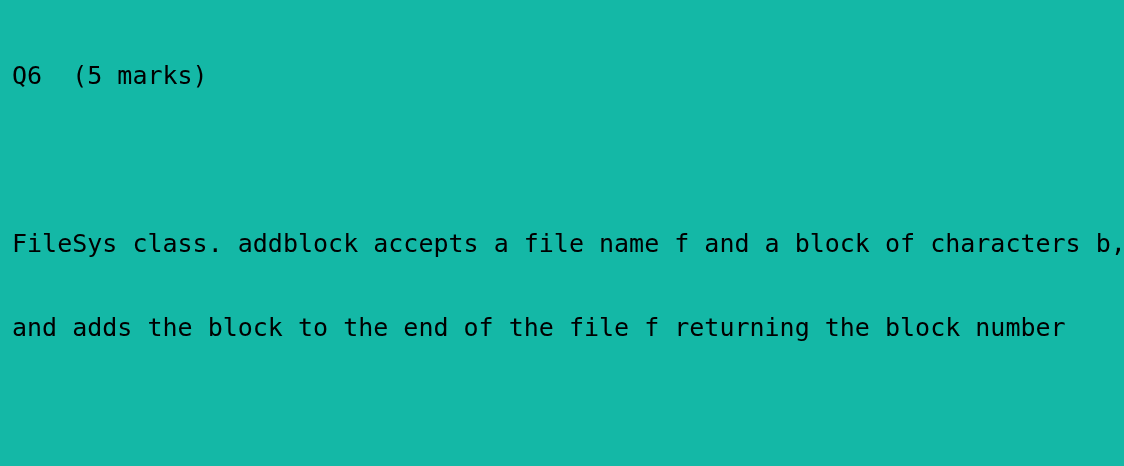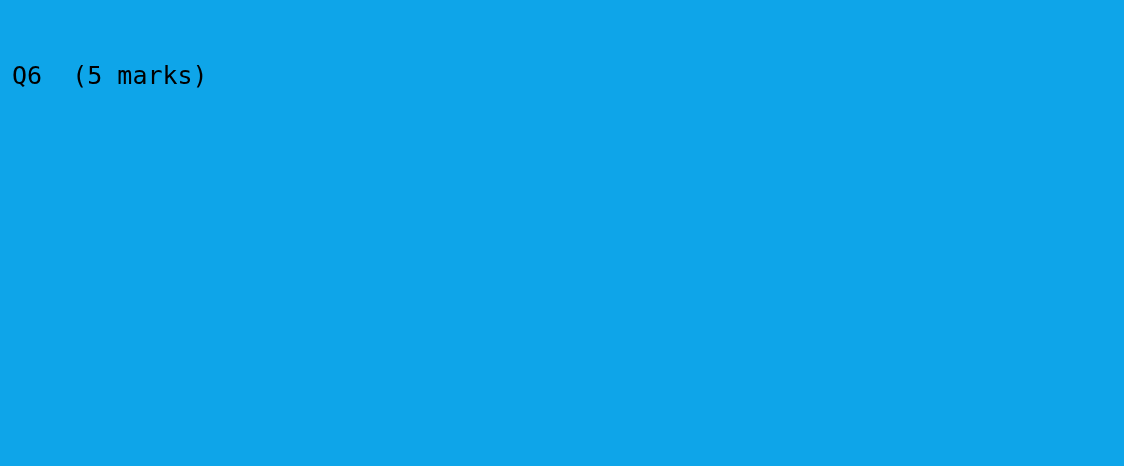--- a/index.html
+++ b/index.html
@@ -12,21 +12,21 @@
     width: 1124px;
     height: 466px;
     overflow: hidden;
     font-family: "DejaVu Sans Mono", "Liberation Mono", monospace;
     color: #000000;
   }
   #page {
     position: relative;
     width: 1124px;
     height: 466px;
-    background: #0ea5e9;
+    background: #14b8a6;
     
     padding-top: 0;
     box-sizing: border-box;
   }
   .doc {
     position: absolute;
     left: 12px;
     top: -22px;
     width: 1112px;
     font-size: 25px;
@@ -54,20 +54,22 @@
 </head>
 <body>
 
 <div id="page">
 
   <div class="doc">
 
     <span class="clipped-line">Q6  (5 marks)</span>
 
     <div class="para">
+      <span class="line">FileSys class. addblock accepts a file name f and a block of characters b,</span>
+      <span class="line">and adds the block to the end of the file f returning the block number</span>
       
       
       
     </div>
 
     
 
     
 
     

